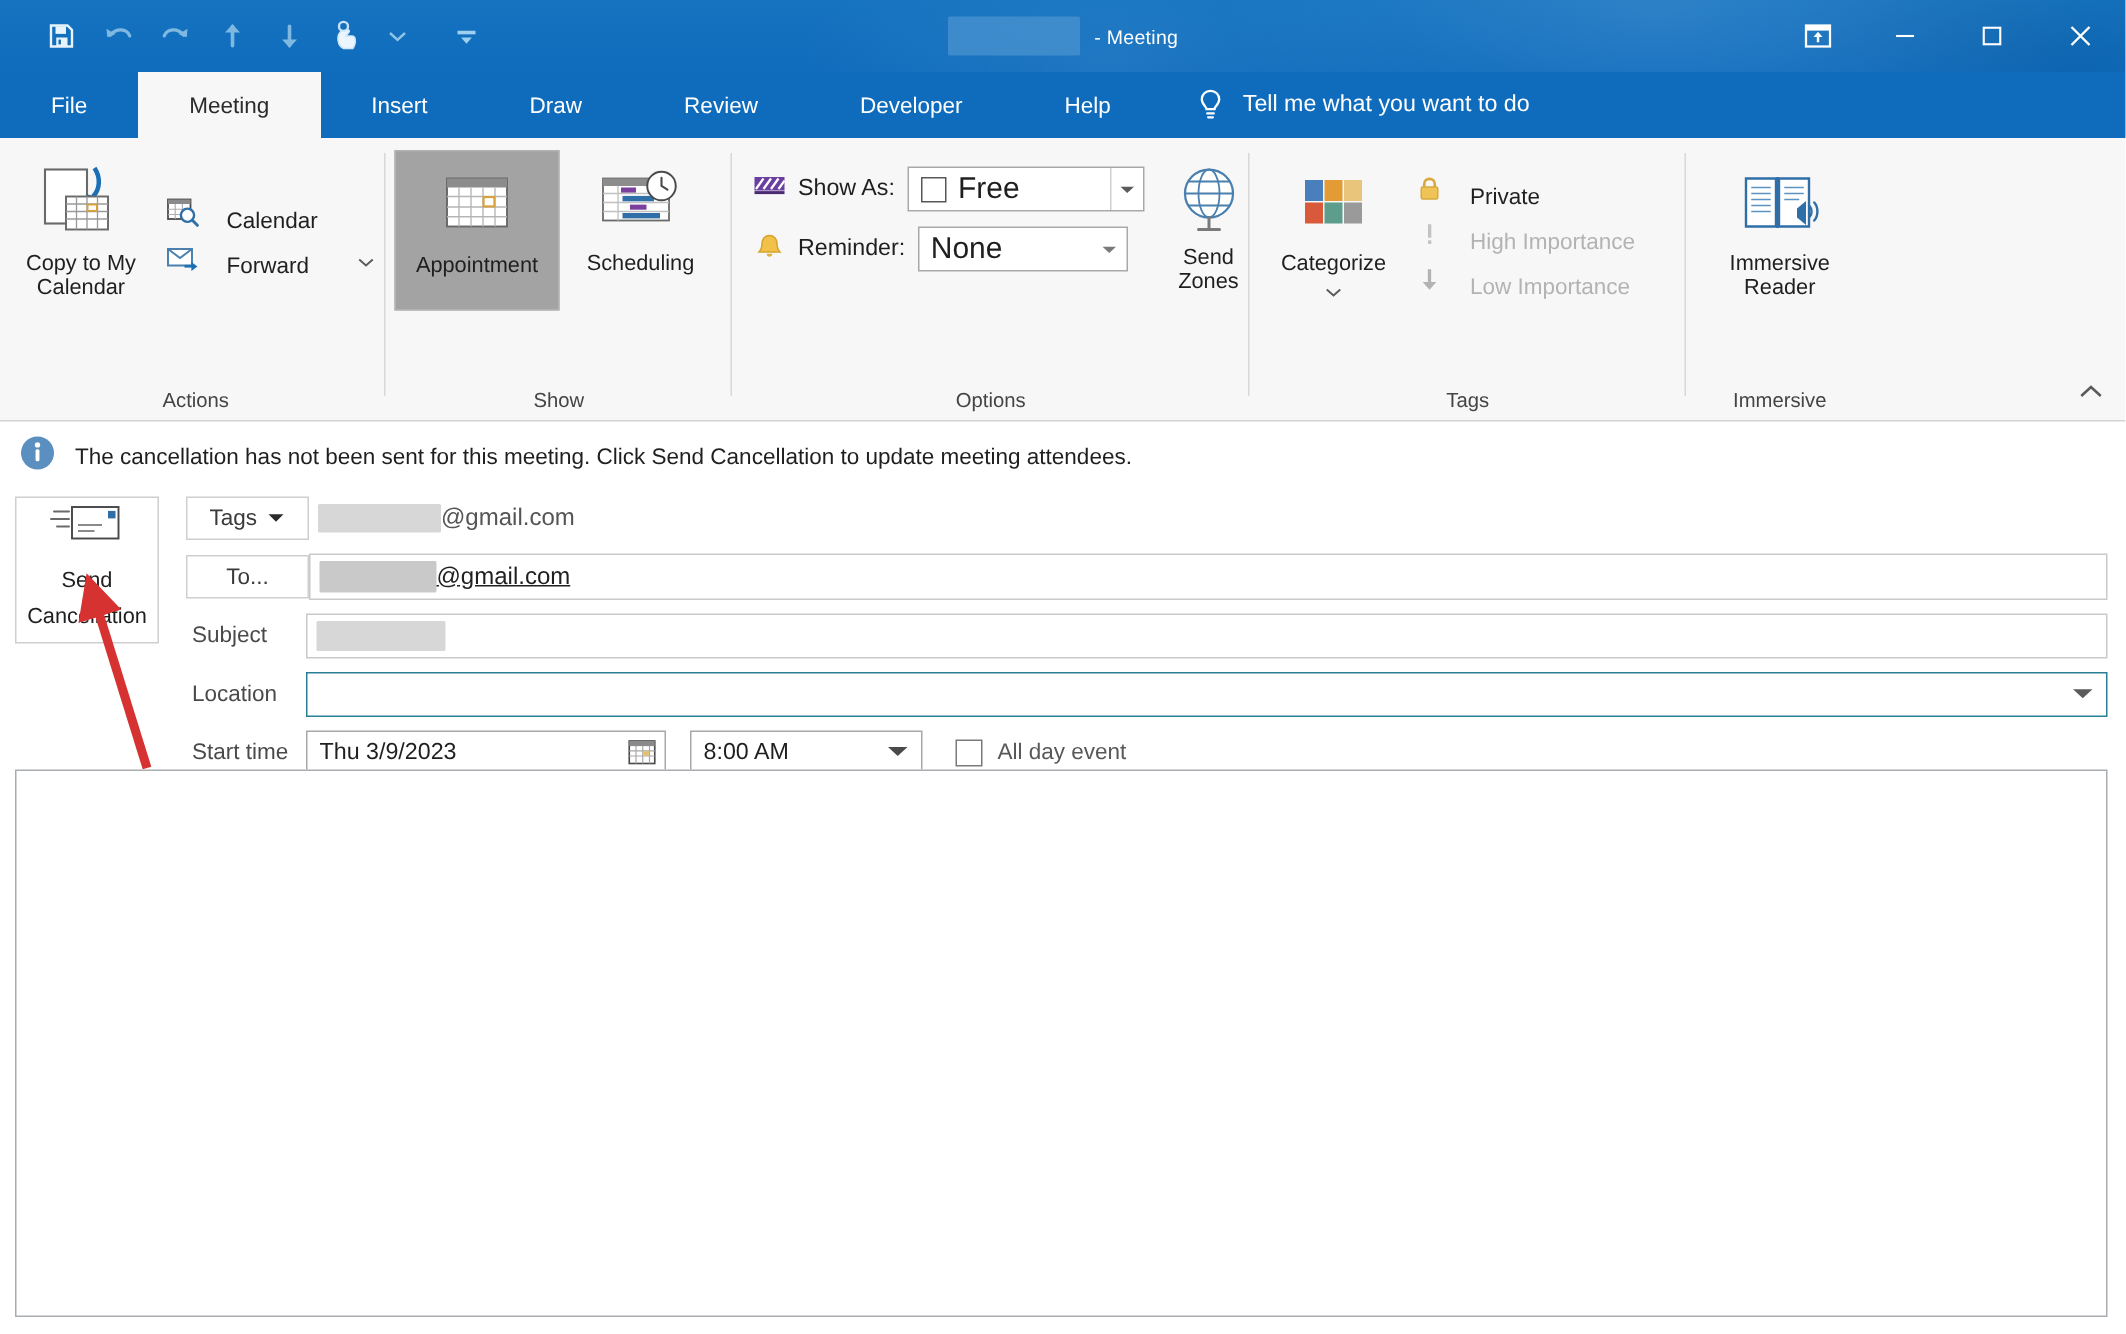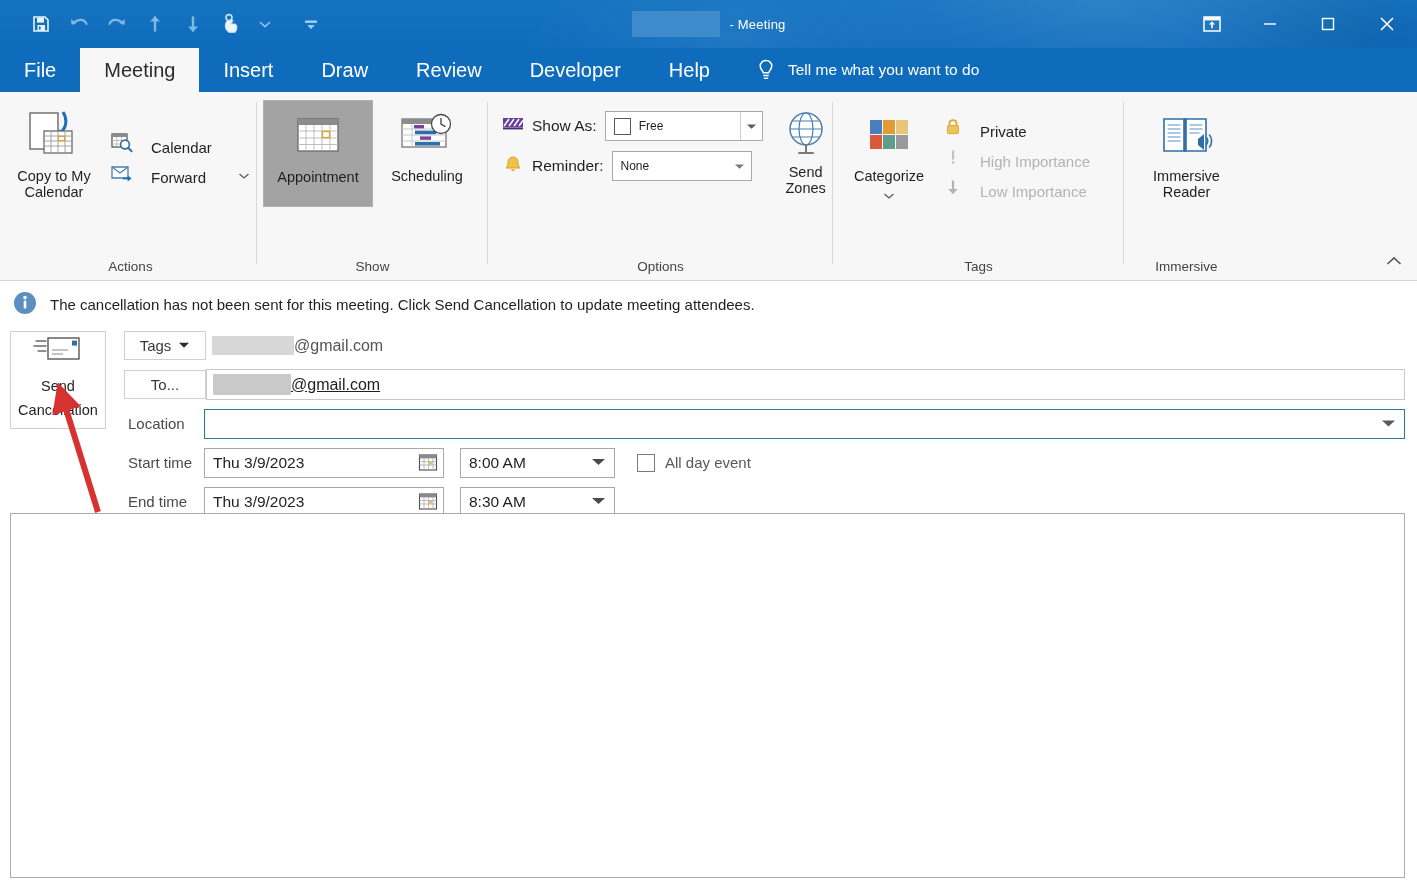--- a/index.html
+++ b/index.html
@@ -56,22 +56,22 @@
   .win-btn.wide { width: 58px; }
   .win-btn.close { width: 60px; }
 
   
   .tabstrip {
     height: 44px; background: #0f6cbd;
     background-image: linear-gradient(180deg, #0f6cbd 0%, #0f6cbd 100%);
     display: flex; align-items: stretch; position: relative;
   }
   .tab {
-    display: flex; align-items: center; padding: 0 24px;
-    color: #ffffff; font-size: 20px; white-space: nowrap; text-align: center;
+    display: flex; align-items: center; padding: 0 34px;
+    color: #ffffff; font-size: 15px; white-space: nowrap; text-align: center;
   }
   .tab.active { background: #f7f7f7; color: #2b2b2b; }
   .tellme {
     display: flex; align-items: center; gap: 12px;
     padding-left: 22px; color: #ffffff; font-size: 15.5px;
   }
   .tellme .bulb { display: flex; align-items: center; }
 
   
   .ribbon {
@@ -105,21 +105,21 @@
   .smallrow {
     display: flex; align-items: flex-end; gap: 17px;
     height: 30px; padding: 0 6px; font-size: 15px; color: #1f1f1f;
   }
   .smallrow.dim { color: #b3b3b3; }
   .smallcol { display: flex; flex-direction: column; justify-content: flex-start; padding-top: 6px; }
 
   .combo {
     display: flex; align-items: center;
     height: 30px; border: 1px solid #a8a8a8; background: #fff;
-    font-size: 12px; color: #1f1f1f;
+    font-size: 20px; color: #1f1f1f;
   }
   .combo .val { padding: 0 8px; display:flex; align-items:center; gap:8px; white-space: nowrap;}
   .combo .arrow {
     margin-left: auto; width: 22px; height: 100%;
     display: flex; align-items: center; justify-content: center;
     border-left: 1px solid #cfcfcf;
   }
   .combo.noborderarrow .arrow { border-left: none; }
   .cbox { width: 17px; height: 17px; border: 1px solid #585858; background: #fff; }
 
@@ -579,20 +579,26 @@
     <div class="frow">
       <div class="fbtn">
         <span>To...</span>
       </div>
       <div class="finput" style="margin-left:0; height:31px">
         <span class="redact dark" style="width:78px; height:21px"></span>
         <span class="addr link">@gmail.com</span>
       </div>
     </div>
 
+    <div class="frow">
+      <div class="flabel">Subject</div>
+      <div class="finput">
+        <span class="redact" style="width:86px; height:20px"></span>
+      </div>
+    </div>
 
     <div class="frow">
       <div class="flabel">Location</div>
       <div class="finput focused" style="position:relative">
         <span></span>
         <span style="position:absolute; right:8px; top:50%; transform:translateY(-50%); display:flex">
           <svg width="15" height="11" viewBox="0 0 15 11">
               <path d="M1 2l6.5 6 6.5-6z" fill="#5a5a5a"></path>
             </svg>
         </span>

